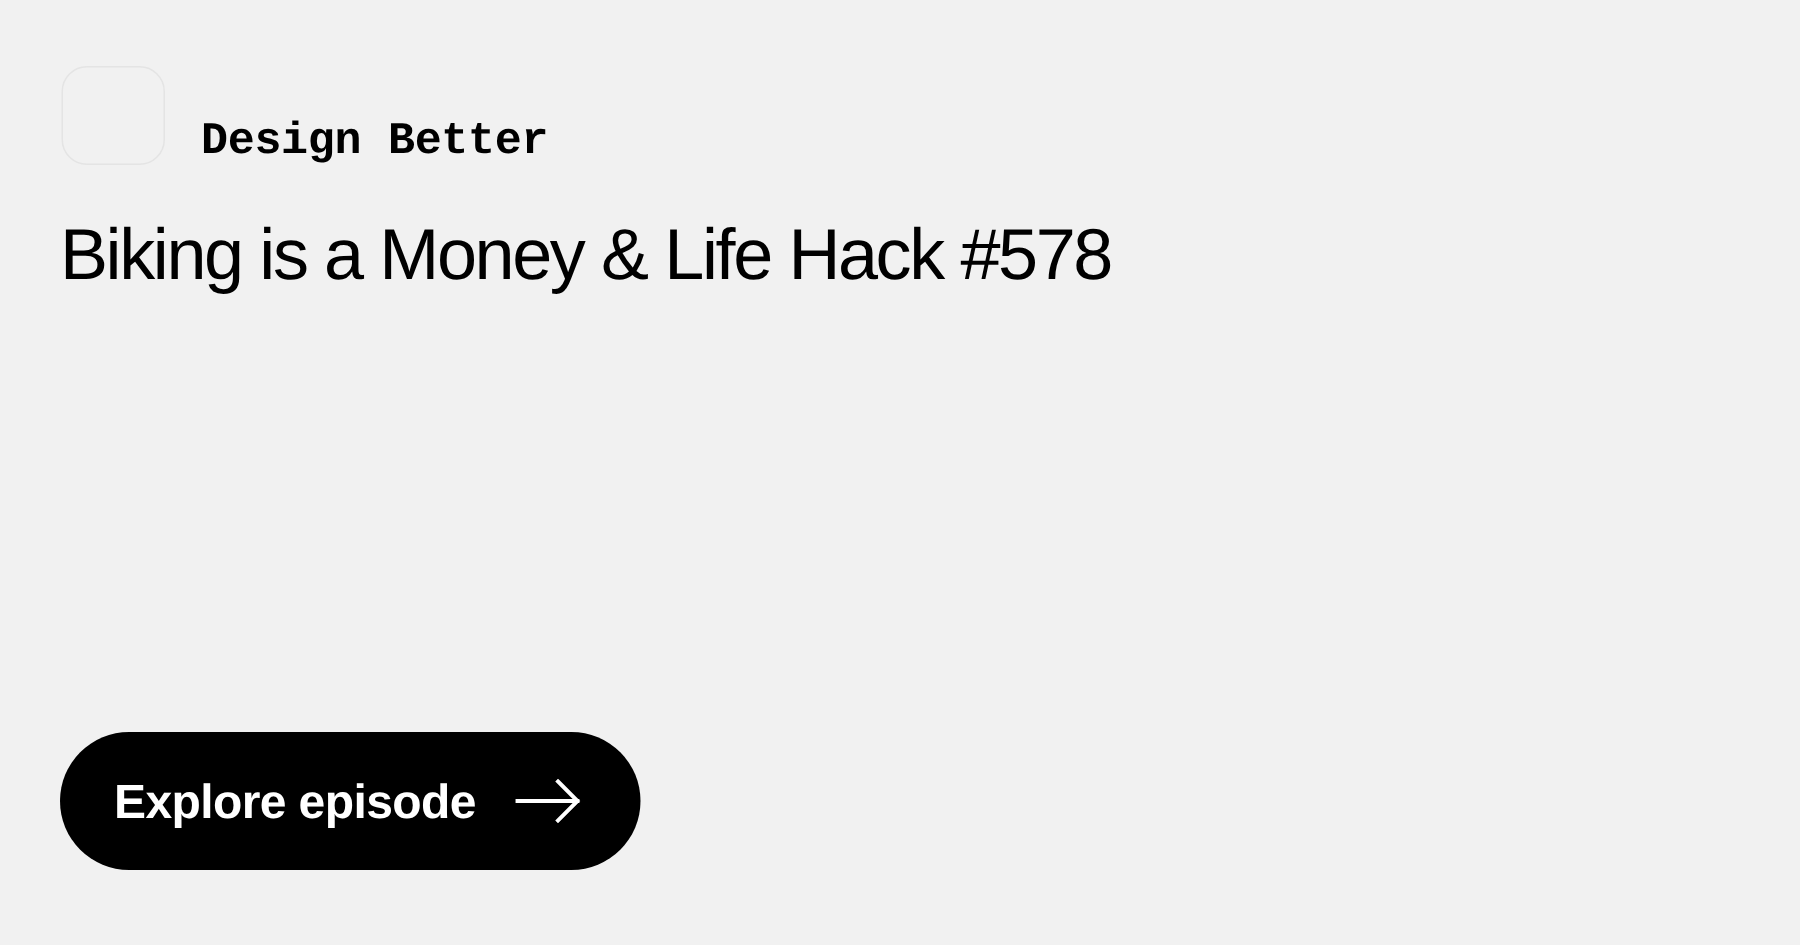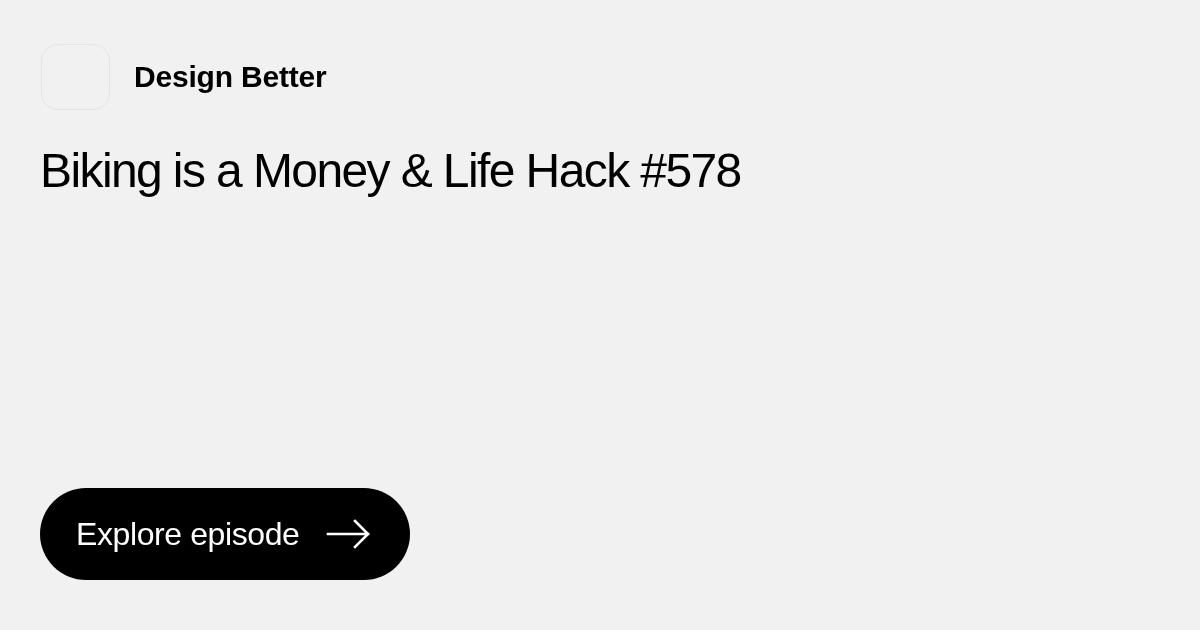--- a/index.html
+++ b/index.html
@@ -21,23 +21,24 @@
     background: #f1f1f1;
     box-sizing: border-box;
   }
 
   
   .brand-row {
     position: absolute;
     left: 41px;
     top: 44px;
     display: flex;
-    align-items: center;
+    align-items: flex-end;
     gap: 24px;
     height: 66px;
+    font-family: Liberation Mono, monospace;
   }
 
   .brand-logo {
     width: 69px;
     height: 66px;
     border: 1px solid #e4e4e4;
     border-radius: 17px;
     background: #f1f1f1;
     box-sizing: border-box;
     flex: 0 0 auto;
@@ -79,21 +80,21 @@
     padding: 0 38px 0 36px;
     display: inline-flex;
     align-items: center;
     gap: 26px;
     cursor: pointer;
     font-family: "Liberation Sans", sans-serif;
   }
 
   .cta-label {
     font-size: 32px;
-    font-weight: 400;
+    font-weight: 700;
     color: #ffffff;
     letter-spacing: -0.4px;
     line-height: 1;
     white-space: nowrap;
   }
 
   .cta-arrow {
     display: block;
     width: 46px;
     height: 30px;

